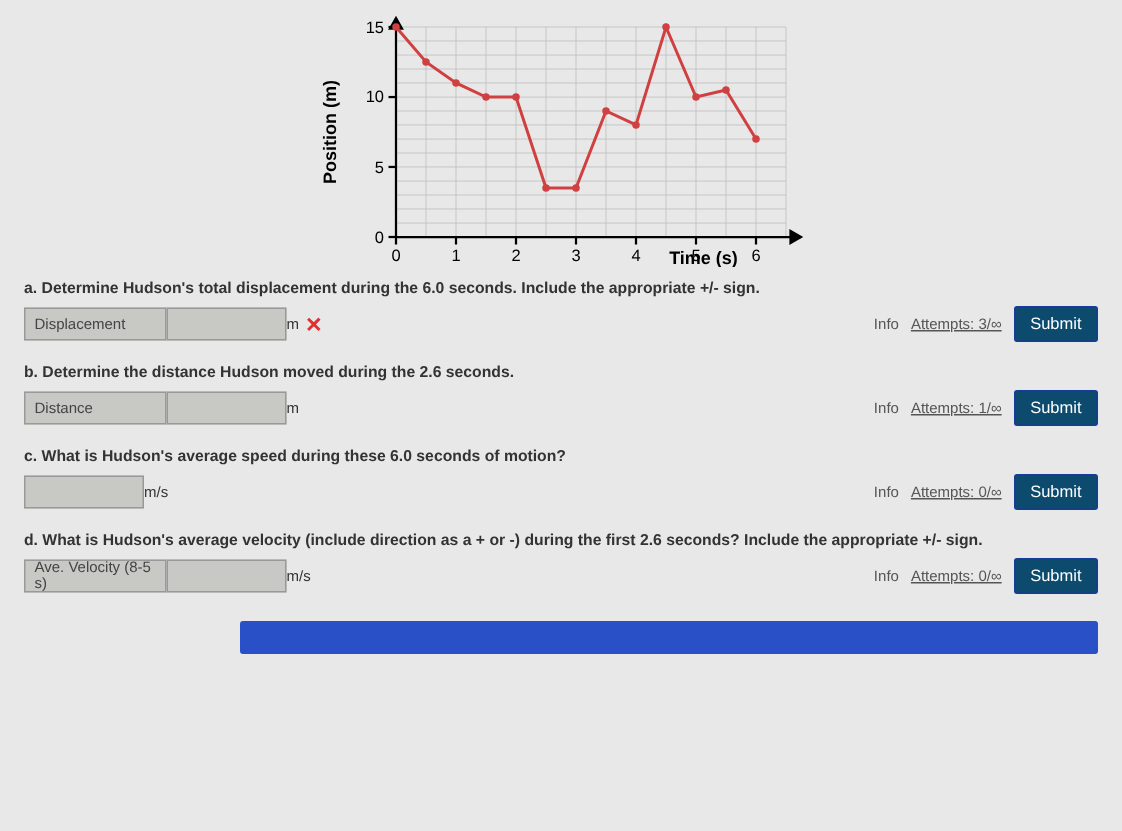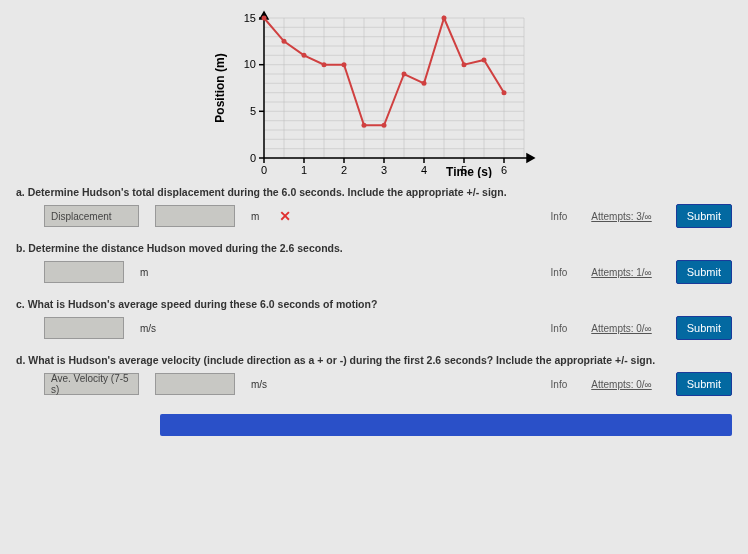--- a/index.html
+++ b/index.html
@@ -25,42 +25,41 @@
   .chart svg { display: block; }
   .question {
     padding: 4px 16px 2px 16px;
     font-size: 10.5px;
     font-weight: bold;
   }
   .answer-row {
     display: flex;
     align-items: center;
     padding: 4px 16px 10px 16px;
-    gap: 16px;
-    margin-left: 28px;
+    gap: 0;
   }
   .input-box {
     background: #c8c8c4;
     border: 1px solid #999;
     padding: 4px 6px;
     font-size: 10px;
     height: 22px;
     display: flex;
     align-items: center;
     color: #444;
   }
   .label-box { width: 95px; }
   .val-box { width: 80px; }
   .unit { font-size: 10px; color: #333; }
   .x-mark { color: #e03030; font-weight: bold; font-size: 14px; margin-left: 4px; }
   .spacer { flex: 1; }
   .info-link { color: #555; font-size: 10px; margin-right: 8px; cursor: pointer; }
   .attempts { color: #555; text-decoration: underline; font-size: 10px; margin-right: 8px; text-align: center; }
   .submit {
-    background: #0369a1;
+    background: #0c4a6e;
     color: #fff;
     border: 1px solid #1a3a9a;
     padding: 5px 10px;
     font-size: 11px;
     cursor: pointer;
     border-radius: 2px;
     text-align: center;
   }
   .footer-bar {
     margin: 8px 16px 0 160px;
@@ -180,41 +179,42 @@
   <span class="unit">m</span>
   <span class="x-mark">✕</span>
   <div class="spacer"></div>
   <span class="info-link">Info</span>
   <span class="attempts">Attempts: 3/∞</span>
   <button class="submit">Submit</button>
 </div>
 
 <div class="question">b. Determine the distance Hudson moved during the 2.6 seconds.</div>
 <div class="answer-row">
+  <div class="input-box label-box">Distance</div>
   <div class="input-box val-box"></div>
   <span class="unit">m</span>
   <div class="spacer"></div>
   <span class="info-link">Info</span>
   <span class="attempts">Attempts: 1/∞</span>
   <button class="submit">Submit</button>
 </div>
 
 <div class="question">c. What is Hudson's average speed during these 6.0 seconds of motion?</div>
 <div class="answer-row">
   <div class="input-box val-box"></div>
   <span class="unit">m/s</span>
   <div class="spacer"></div>
   <span class="info-link">Info</span>
   <span class="attempts">Attempts: 0/∞</span>
   <button class="submit">Submit</button>
 </div>
 
 <div class="question">d. What is Hudson's average velocity (include direction as a + or -) during the first 2.6 seconds? Include the appropriate +/- sign.</div>
 <div class="answer-row">
-  <div class="input-box label-box">Ave. Velocity (7-5 s)</div>
+  <div class="input-box label-box">Ave. Velocity (8-5 s)</div>
   <div class="input-box val-box"></div>
   <span class="unit">m/s</span>
   <div class="spacer"></div>
   <span class="info-link">Info</span>
   <span class="attempts">Attempts: 0/∞</span>
   <button class="submit">Submit</button>
 </div>
 
 <div class="footer-bar"></div>
 

